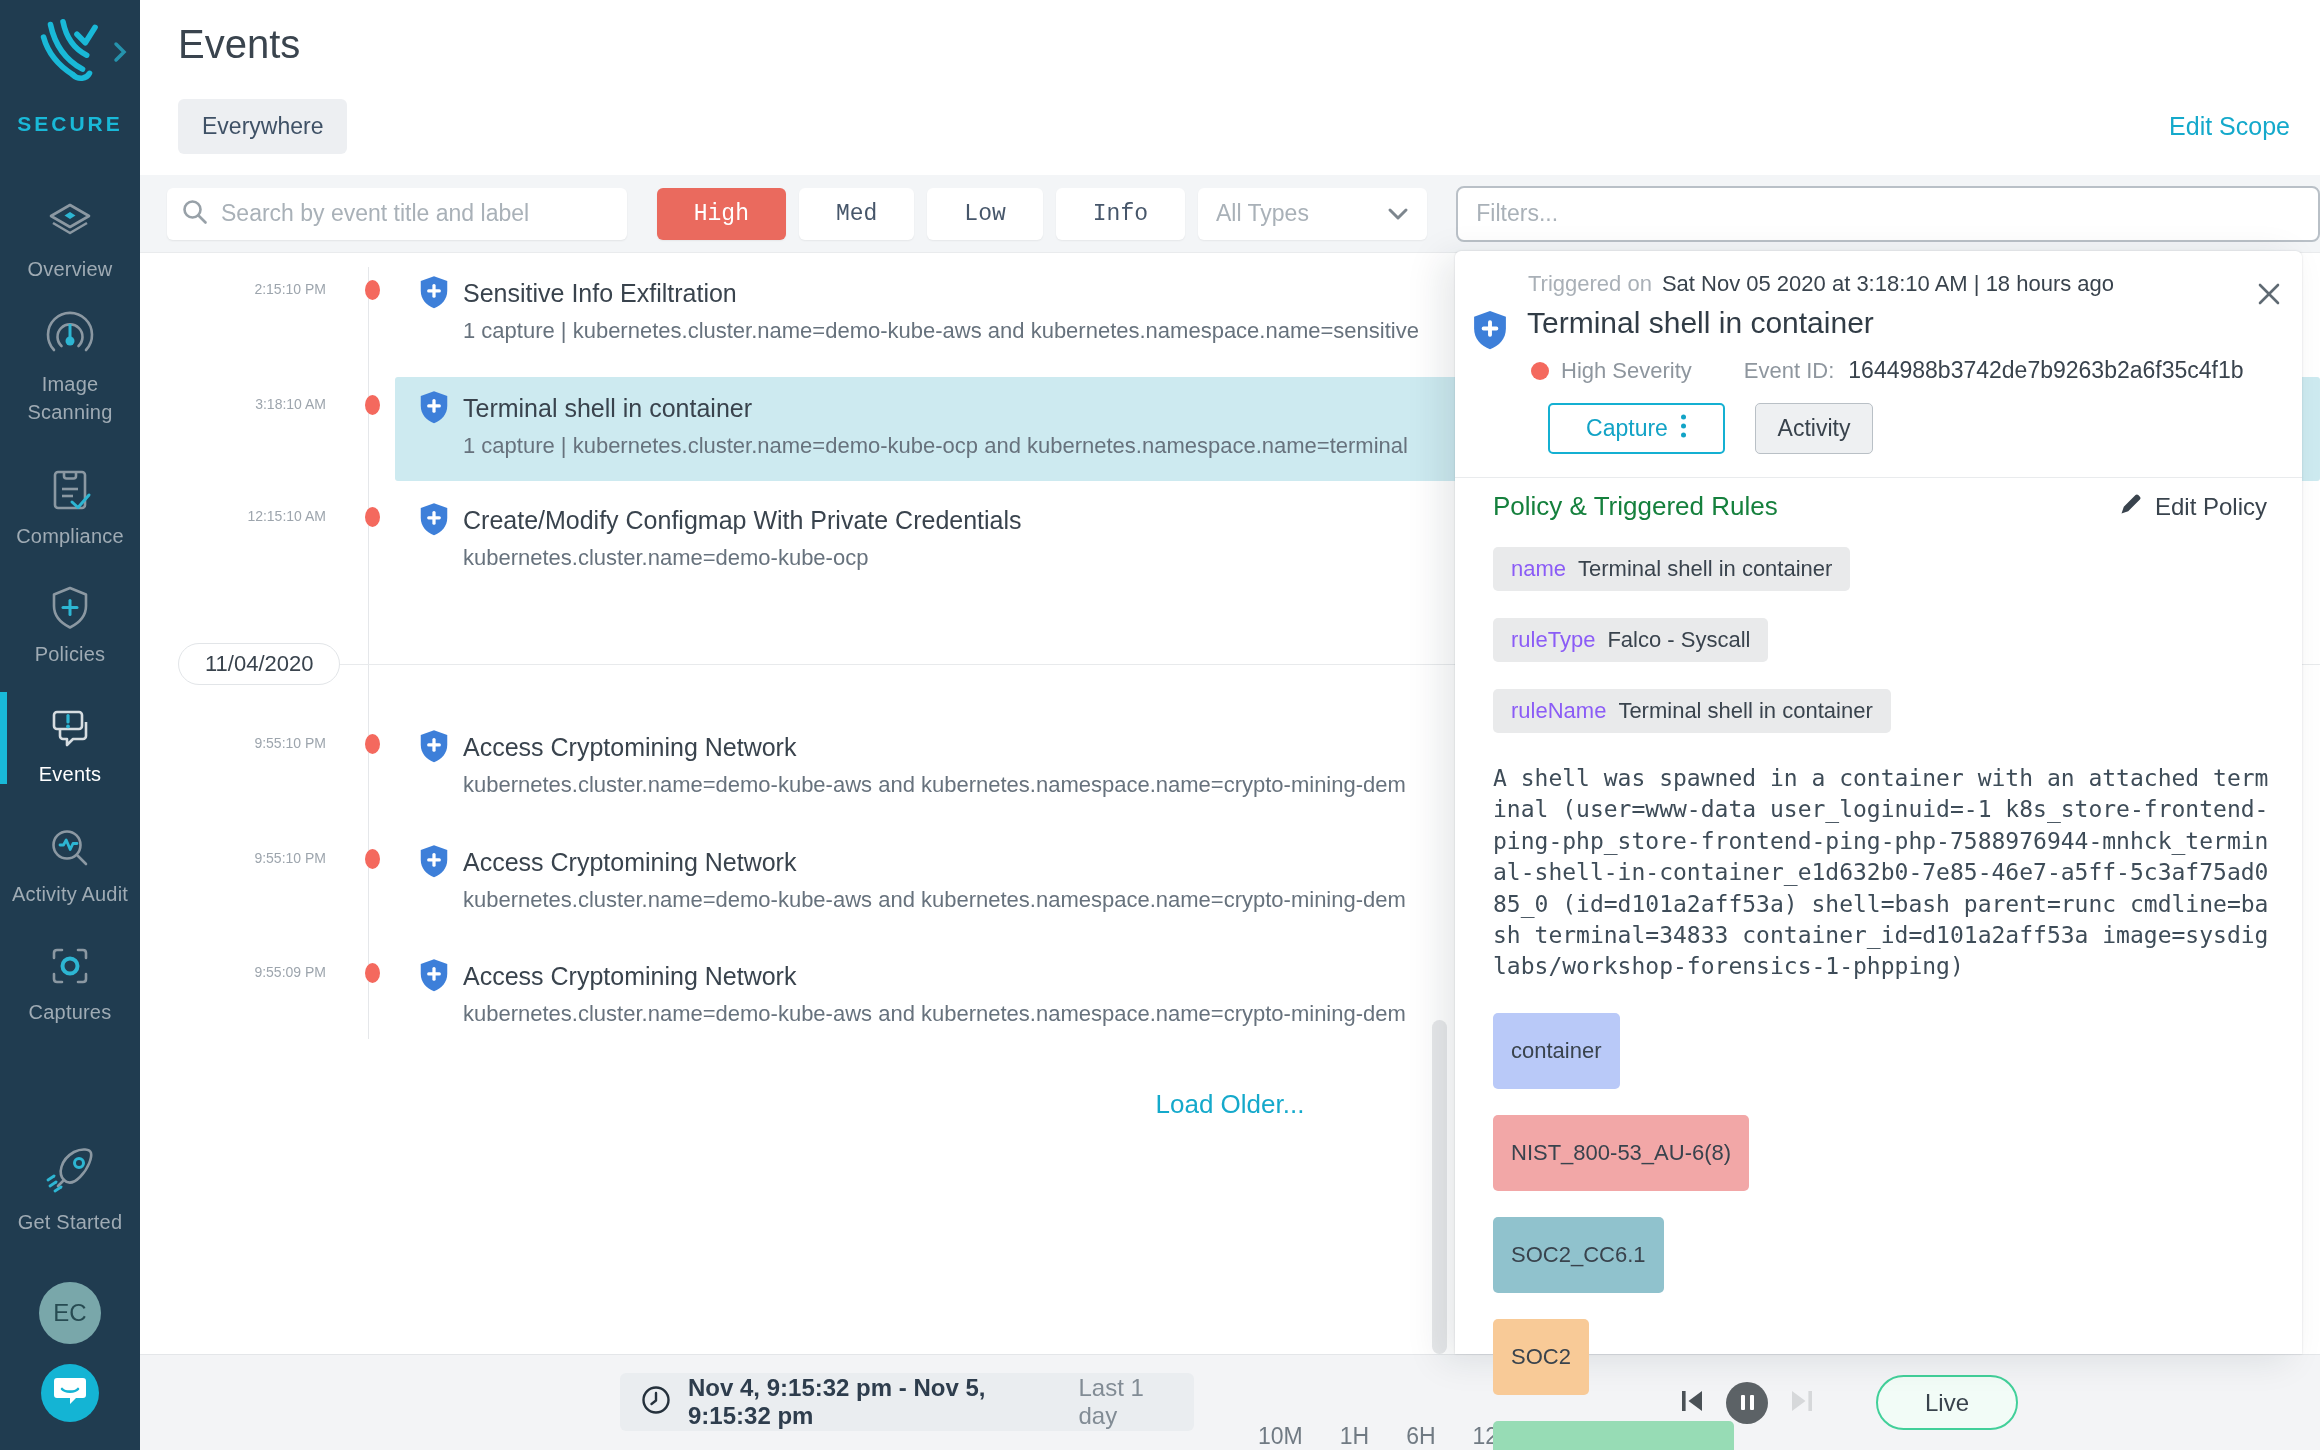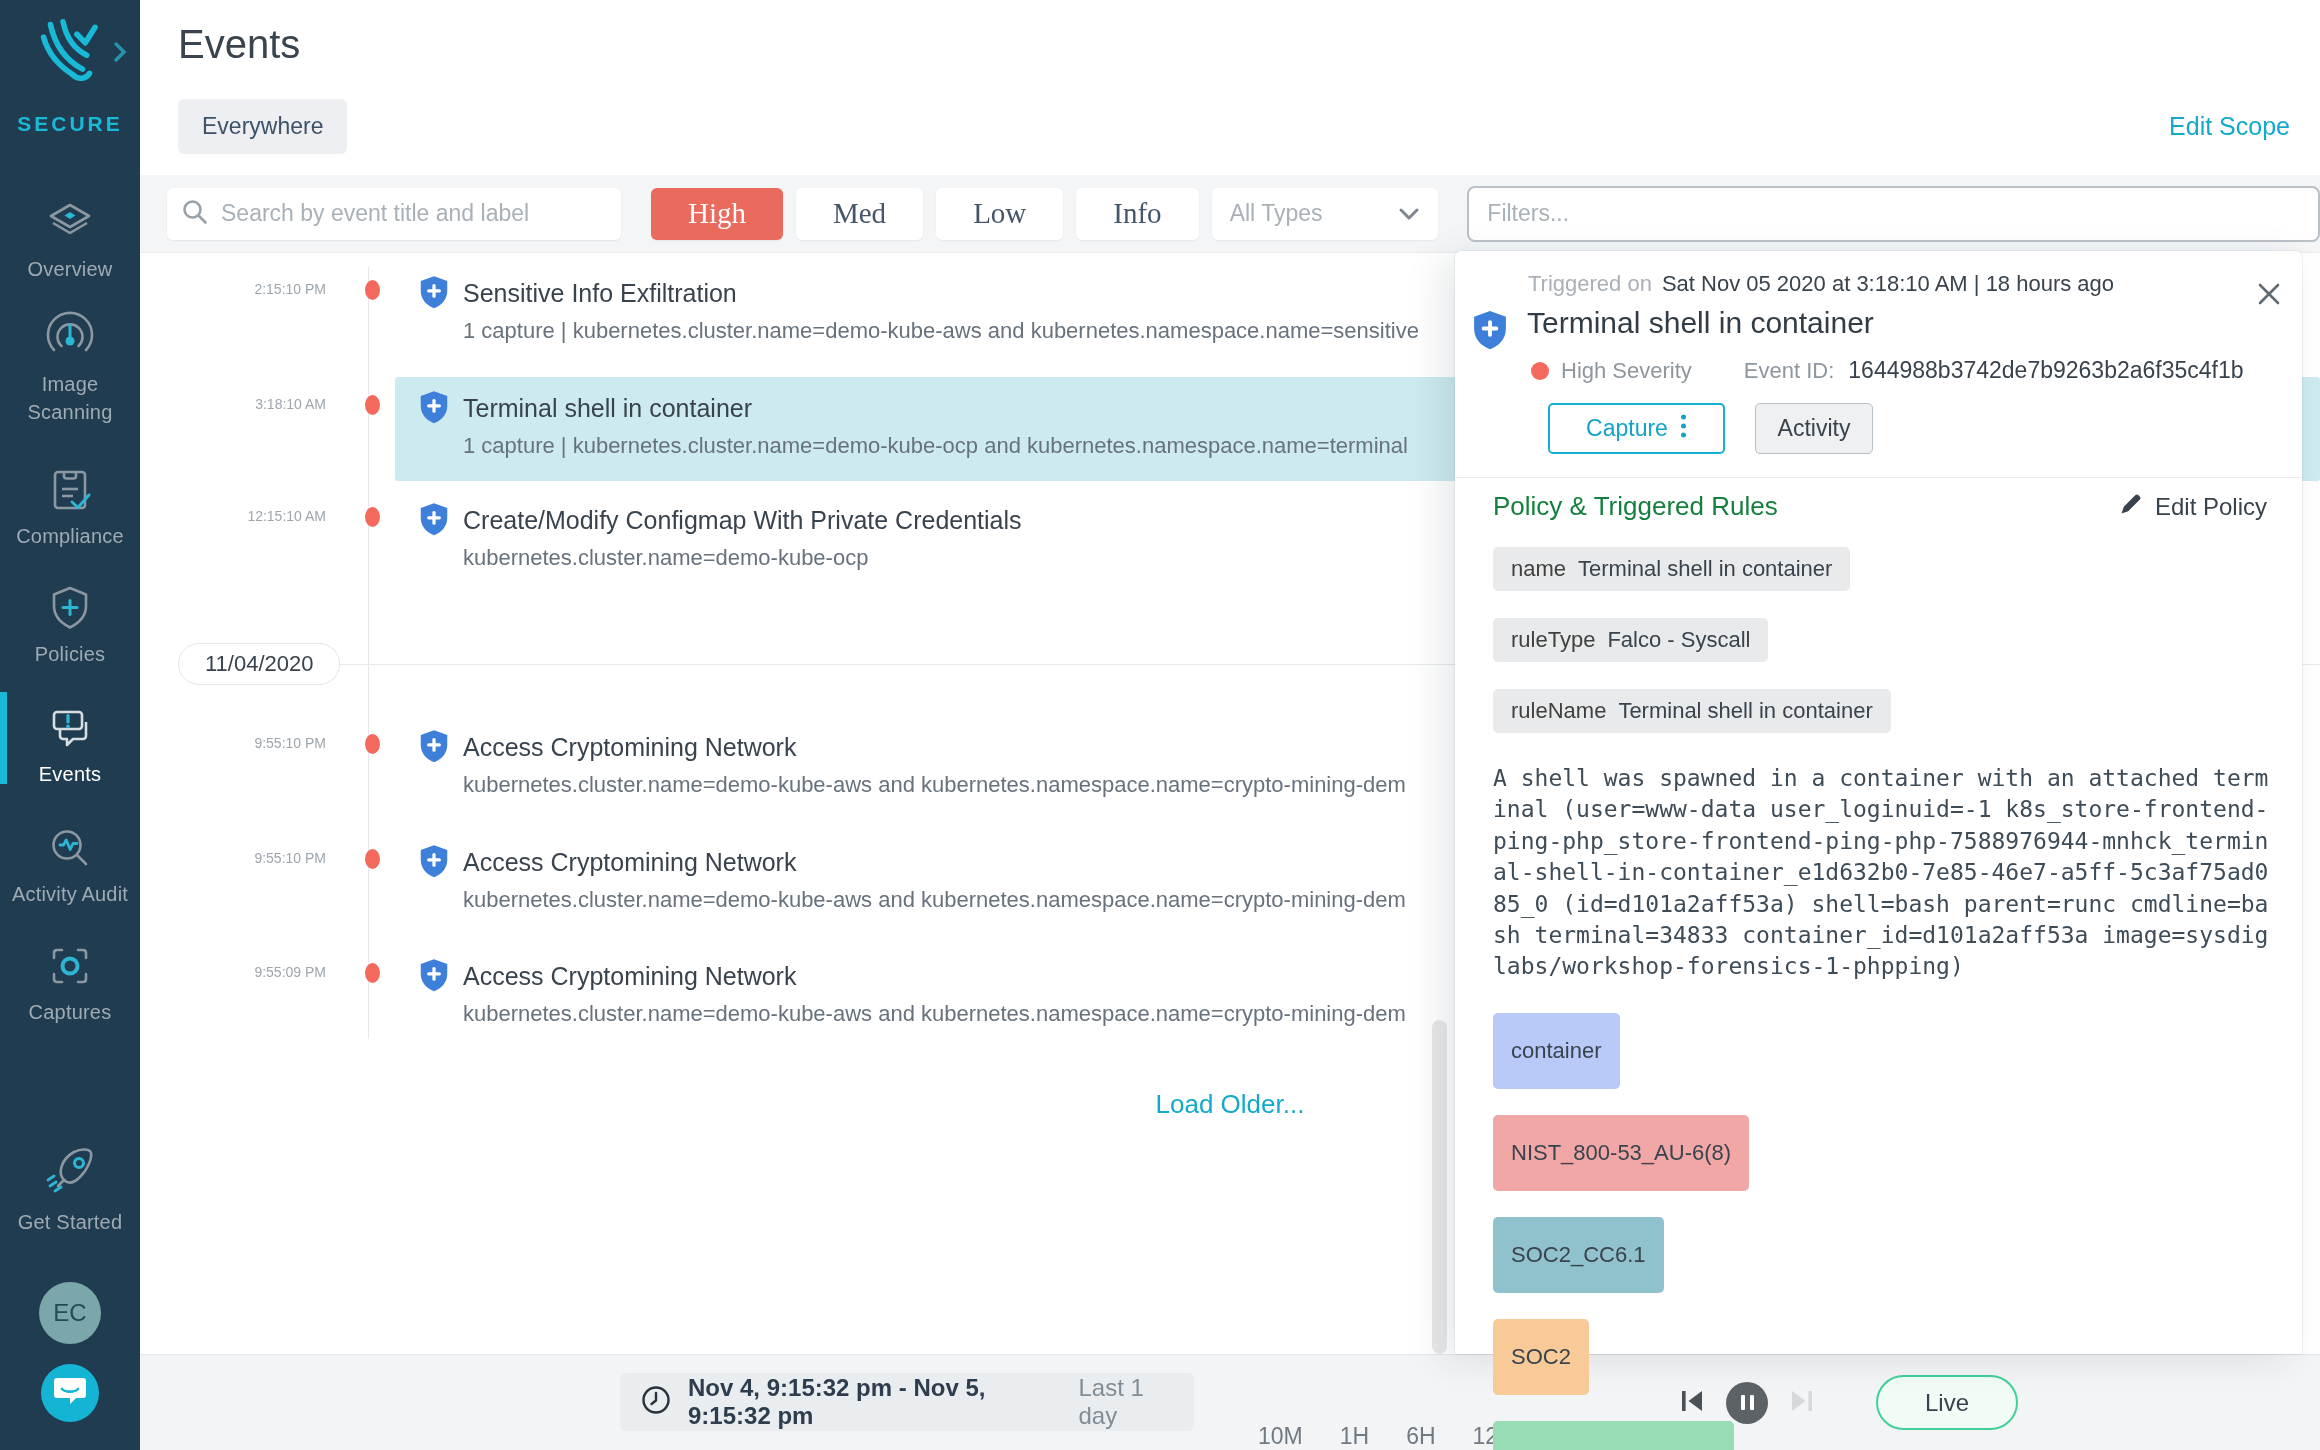--- a/index.html
+++ b/index.html
@@ -29,21 +29,21 @@
   .edit-scope { position:absolute; right:30px; top:112px; font-size:25px; color:#14a9cb; cursor:pointer; }
 
   
   .filterbar { position:absolute; left:140px; top:175px; right:0; height:78px; background:#f3f5f7;
                border-bottom:1px solid #e9ebed; display:flex; align-items:center; }
   .searchbox { margin-left:27px; width:506px; height:52px; background:#fff; border-radius:6px;
                box-shadow:0 1px 2px rgba(0,0,0,.07); display:flex; align-items:center; padding:0 14px; }
   .searchbox input { border:none; outline:none; flex:1; font-size:23px; color:#3a444e; margin-left:12px; font-family:inherit; }
   .searchbox input::placeholder { color:#a9b1b8; }
   .sev-btn { height:52px; padding:0 37px; border:none; background:#fff; border-radius:6px;
-             box-shadow:0 1px 2px rgba(0,0,0,.06); font-size:29px; color:#46566a; font-family:Liberation Serif, serif; cursor:pointer; }
+             box-shadow:0 1px 2px rgba(0,0,0,.06); font-size:23px; color:#46566a; font-family:Liberation Mono, monospace; cursor:pointer; }
   .sev-high { margin-left:30px; color:#fff; }
   .sev-med, .sev-low, .sev-info { margin-left:13px; }
   .type-select { margin-left:13px; width:250px; height:52px; background:#fff; border-radius:6px;
                  box-shadow:0 1px 2px rgba(0,0,0,.06); display:flex; align-items:center; padding:0 18px;
                  font-size:23px; color:#a9b1b8; cursor:pointer; }
   .type-select .tchev { margin-left:auto; }
   .filters-input { margin-left:29px; width:952px; height:56px; background:#fff; border:2px solid #b9c0c7;
                    border-radius:8px; padding:0 18px; font-size:23px; color:#3a444e; outline:none; font-family:inherit; }
   .filters-input::placeholder { color:#a9b1b8; }
 
@@ -87,21 +87,21 @@
   .btn-capture { width:177px; height:51px; background:#fff; border:2px solid #14b0d2; border-radius:5px;
                  color:#12a3c6; font-size:23px; display:flex; align-items:center; justify-content:center; gap:12px; cursor:pointer; font-family:inherit; }
   .btn-activity { width:118px; height:51px; margin-left:30px; background:#eef0f2; border:1px solid #b9c0c6;
                   border-radius:5px; color:#39434d; font-size:23px; display:flex; align-items:center; justify-content:center; cursor:pointer; font-family:inherit; }
   .p-divider { position:absolute; left:0; right:0; top:226px; height:1px; background:#e9ebed; }
   .p-secrow { position:absolute; left:38px; right:35px; top:240px; display:flex; align-items:center; }
   .p-sectitle { font-size:26px; color:#15803d; }
   .p-editpolicy { margin-left:auto; display:flex; align-items:center; gap:12px; font-size:24px; color:#39434d; cursor:pointer; }
   .chip { position:absolute; left:38px; height:44px; background:#e9eaeb; border-radius:5px; display:flex;
           align-items:center; padding:0 18px; font-size:22px; }
-  .chip .k { color:#404040; margin-right:12px; }
+  .chip .k { color:#8b5cf6; margin-right:12px; }
   .chip .v { color:#39434d; font-weight:500; }
   .p-output { position:absolute; left:38px; top:512px; width:780px; font-family:"DejaVu Sans Mono", monospace;
               font-size:23px; line-height:31.4px; color:#3e4c58; white-space:pre-line; }
   .p-tags { position:absolute; left:38px; top:762px; }
   .tag { display:table; height:44px; line-height:44px; padding:16px 18px; border-radius:5px; font-size:22px;
          color:#39434d; margin-bottom:26px; }
 
   
   .bottombar { position:absolute; left:140px; right:0; bottom:0; height:96px; background:#f3f4f6;
                border-top:1px solid #e4e6e9; z-index:6; }

